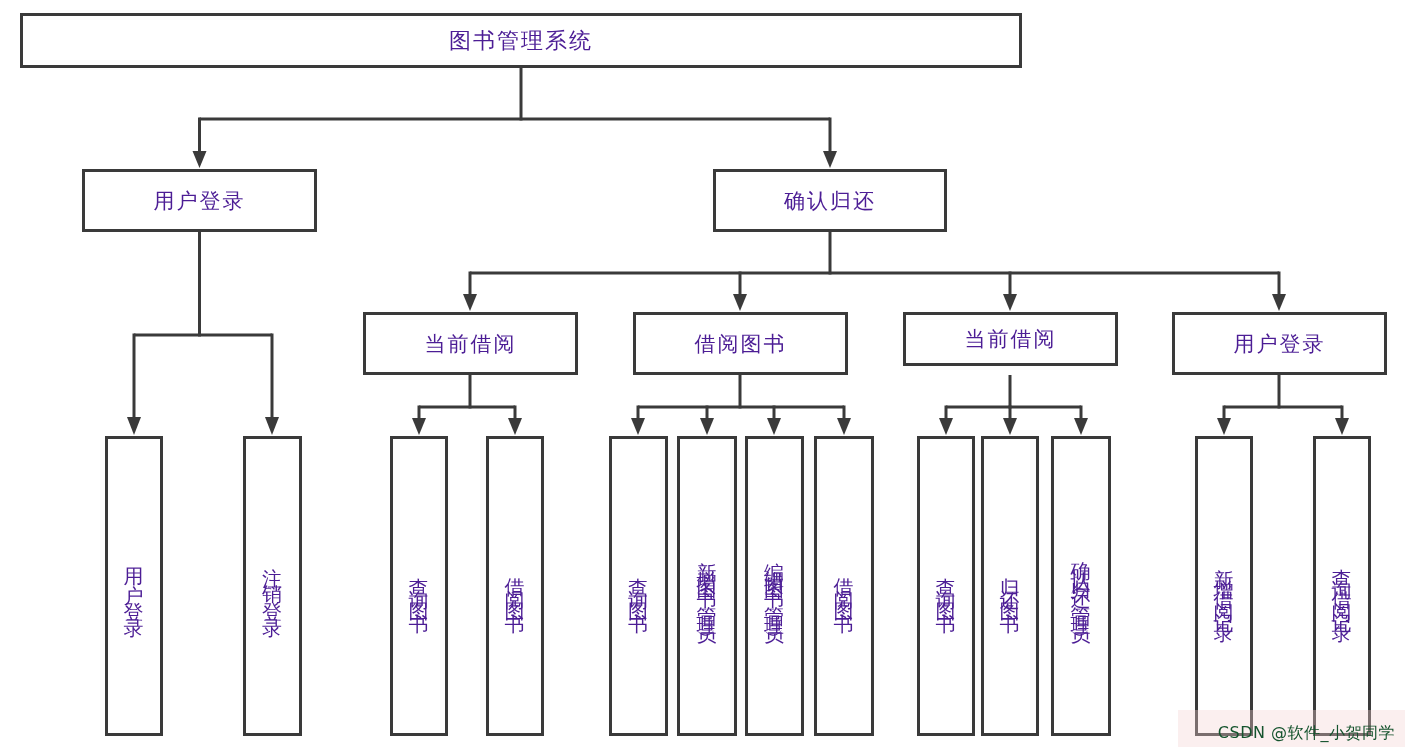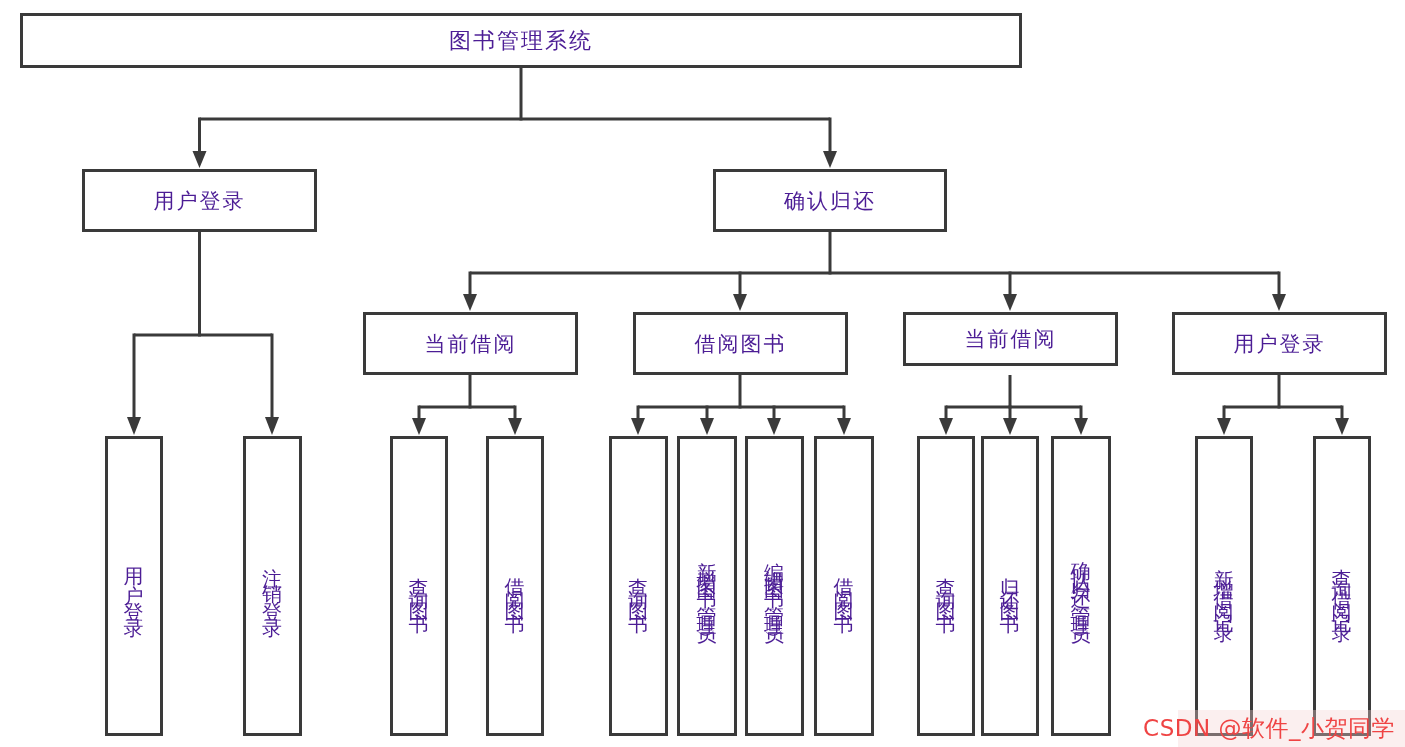--- a/index.html
+++ b/index.html
@@ -34,21 +34,21 @@
   .ls12 .vlabel{letter-spacing:12px;}
   .ls11 .vlabel{letter-spacing:11px;}
   .ls9  .vlabel{letter-spacing:9px;}
   #wm-tint{
     position:absolute;left:1178px;top:710px;width:227px;height:37px;
     background:rgba(243,210,210,0.35);
     pointer-events:none;
   }
   #watermark{
     position:absolute;right:10px;bottom:3px;
-    font-size:23px;color:#ef4444;white-space:nowrap;
+    font-size:16px;color:#14532d;white-space:nowrap;
     letter-spacing:0.5px;
   }
 </style>
 </head>
 <body>
 
 <div id="canvas">
 
   <svg id="wires" viewBox="0 0 1405 747">
 

